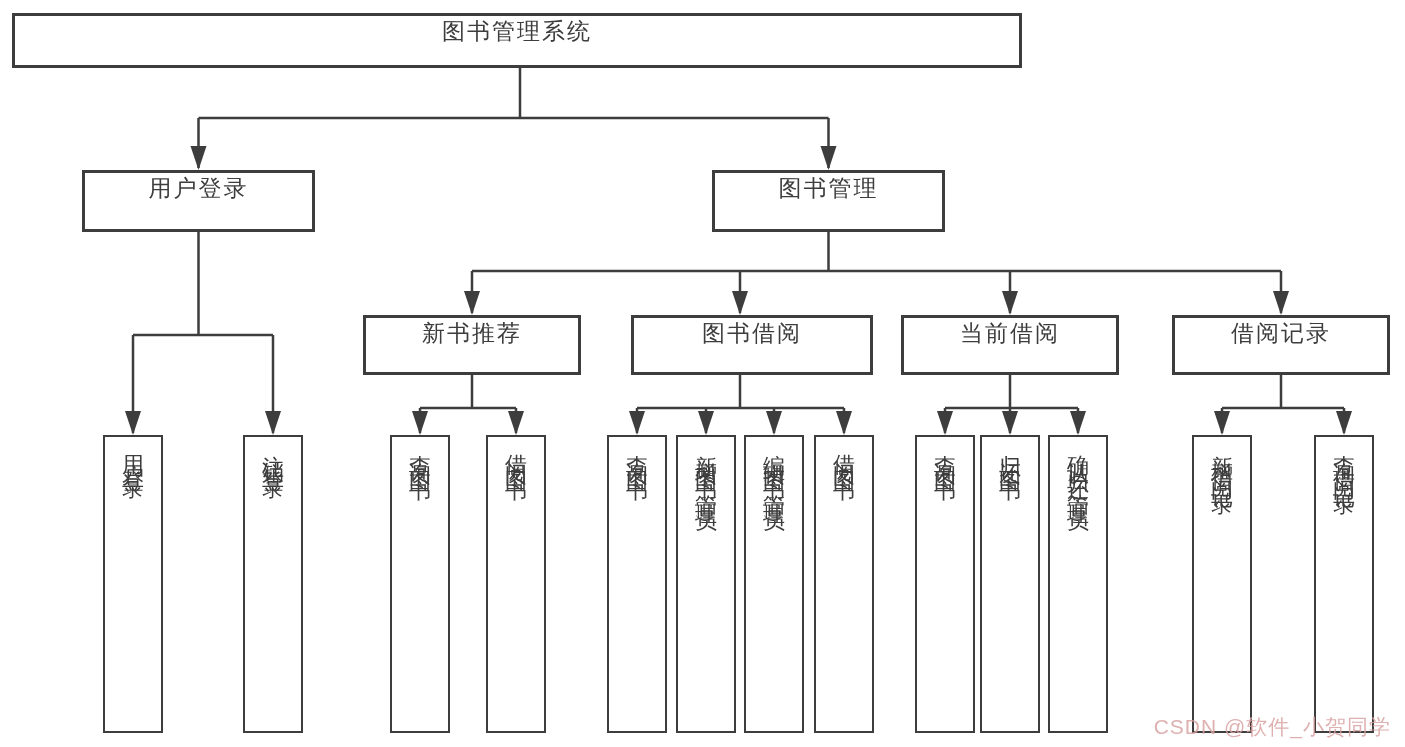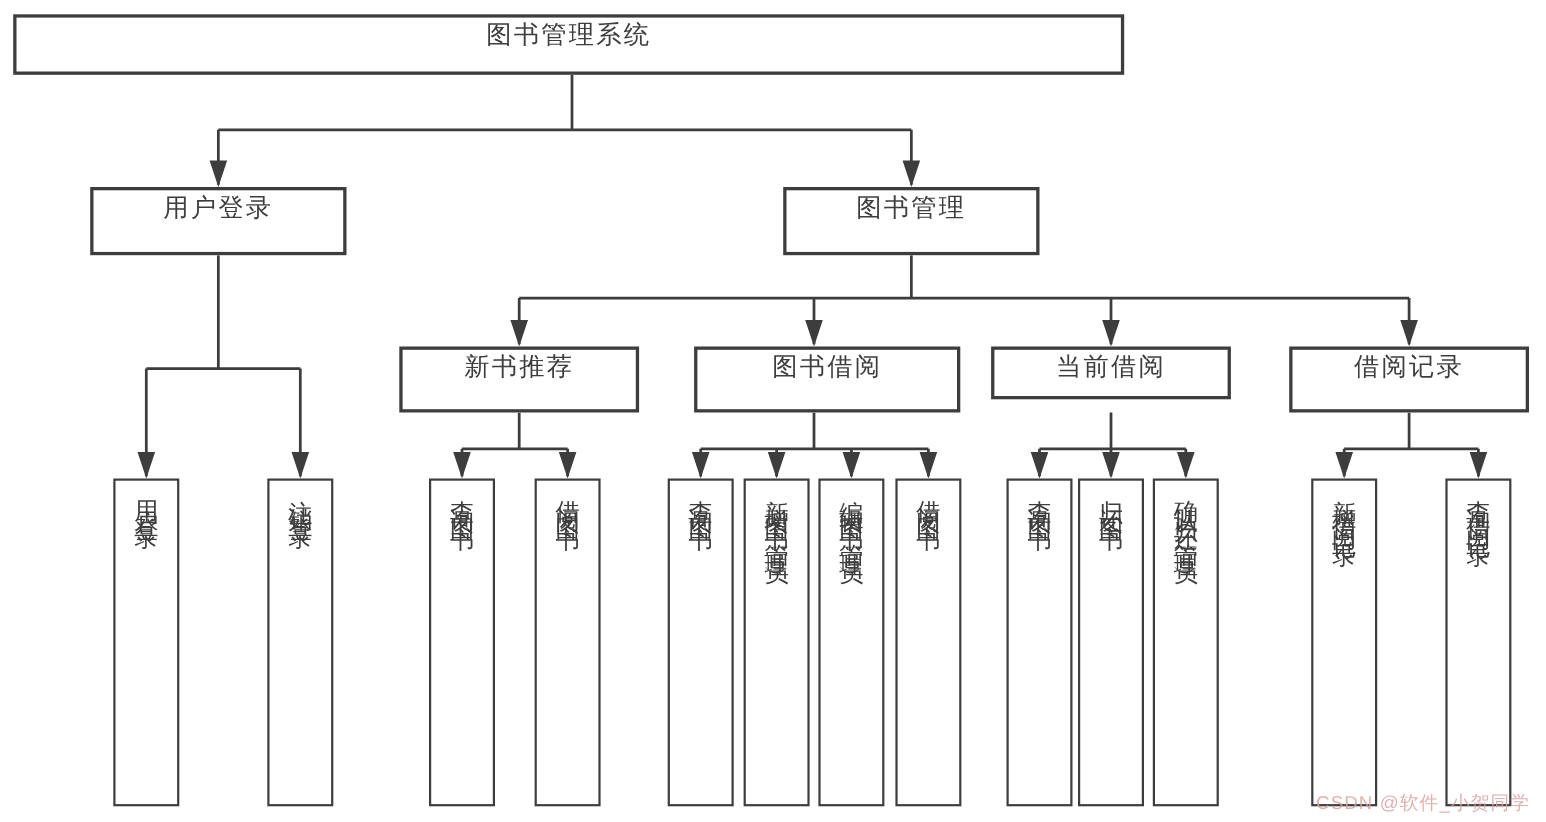--- a/index.html
+++ b/index.html
@@ -21,21 +21,21 @@
     color:var(--text,#3d3d3d);
   }
   .leaf{border-width:2.5px;}
   .leaf .vlabel{
     writing-mode:vertical-rl;text-orientation:mixed;
     font-size:22px;letter-spacing:8px;line-height:1;
     color:var(--text,#3d3d3d);white-space:nowrap;
   }
   .watermark{
     position:absolute;z-index:3;right:14px;bottom:6px;
-    font-size:17px;letter-spacing:1px;
+    font-size:21px;letter-spacing:1px;
     color:var(--wm,#d9a3a3);opacity:.85;pointer-events:none;
   }
 </style>
 </head>
 <body>
 
 <div class="canvas">
 
   <svg class="wires" width="1405" height="747" viewBox="0 0 1405 747">
     <g fill="none" stroke="currentColor" stroke-width="2.5">
@@ -87,21 +87,21 @@
   <div class="node" style="left:712px;top:170px;width:233px;height:62px;">
     <span class="hlabel">图书管理</span>
   </div>
 
   <div class="node" style="left:363px;top:315px;width:218px;height:60px;">
     <span class="hlabel">新书推荐</span>
   </div>
   <div class="node" style="left:631px;top:315px;width:242px;height:60px;">
     <span class="hlabel">图书借阅</span>
   </div>
-  <div class="node" style="left:901px;top:315px;width:218px;height:48px;">
+  <div class="node" style="left:901px;top:315px;width:218px;height:60px;">
     <span class="hlabel">当前借阅</span>
   </div>
   <div class="node" style="left:1172px;top:315px;width:218px;height:60px;">
     <span class="hlabel">借阅记录</span>
   </div>
 
   <div class="node leaf" style="left:103px;top:435px;width:60px;height:298px;">
     <span class="vlabel">用户登录</span>
   </div>
   <div class="node leaf" style="left:243px;top:435px;width:60px;height:298px;">

